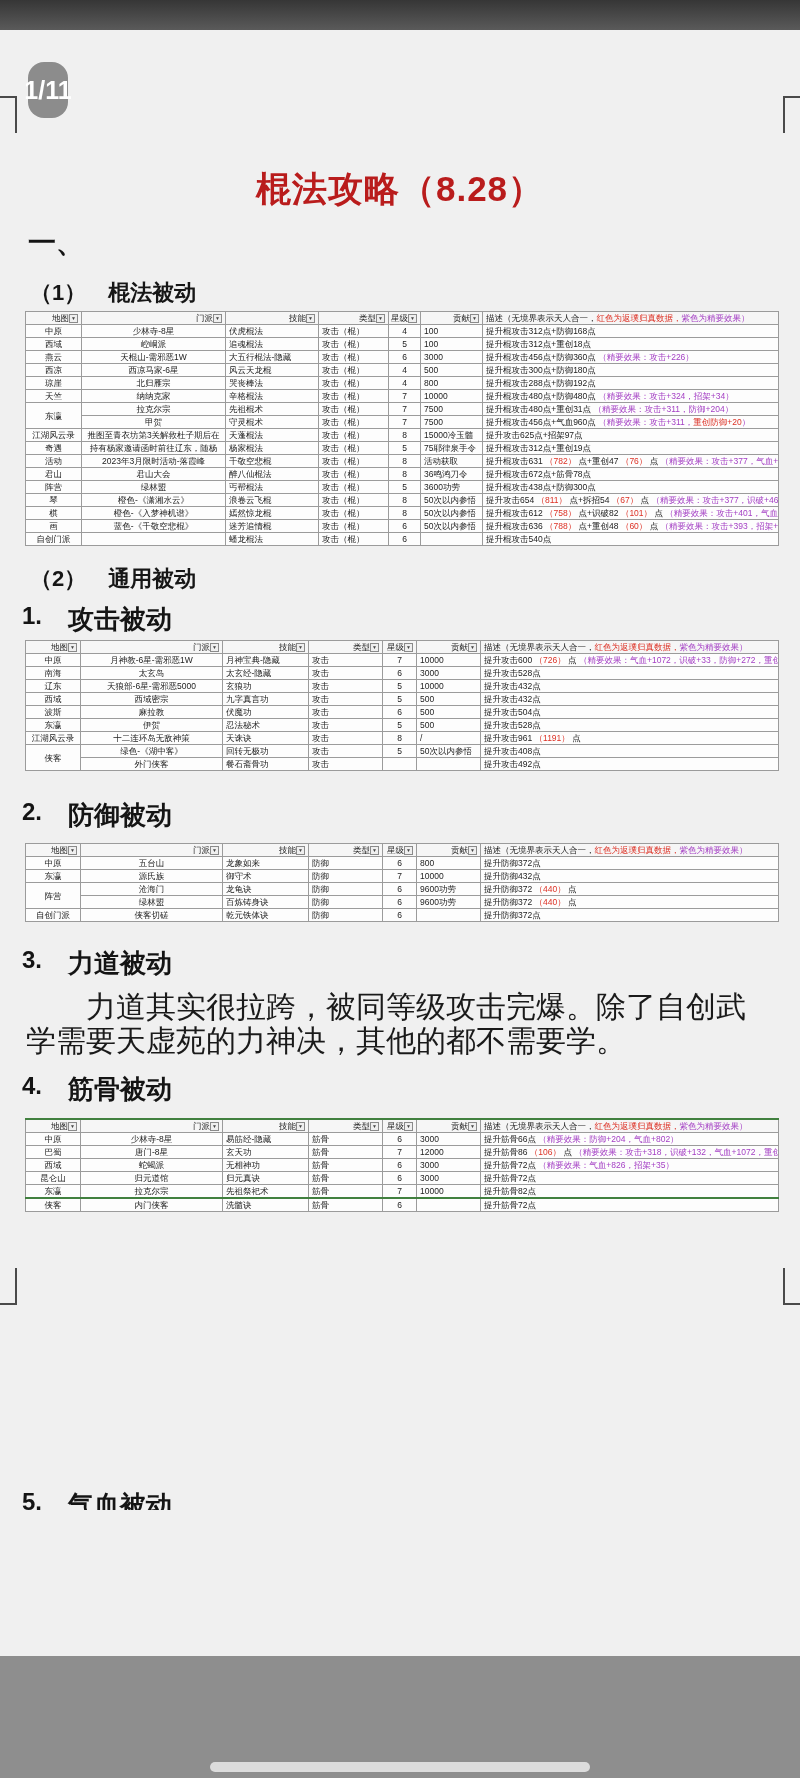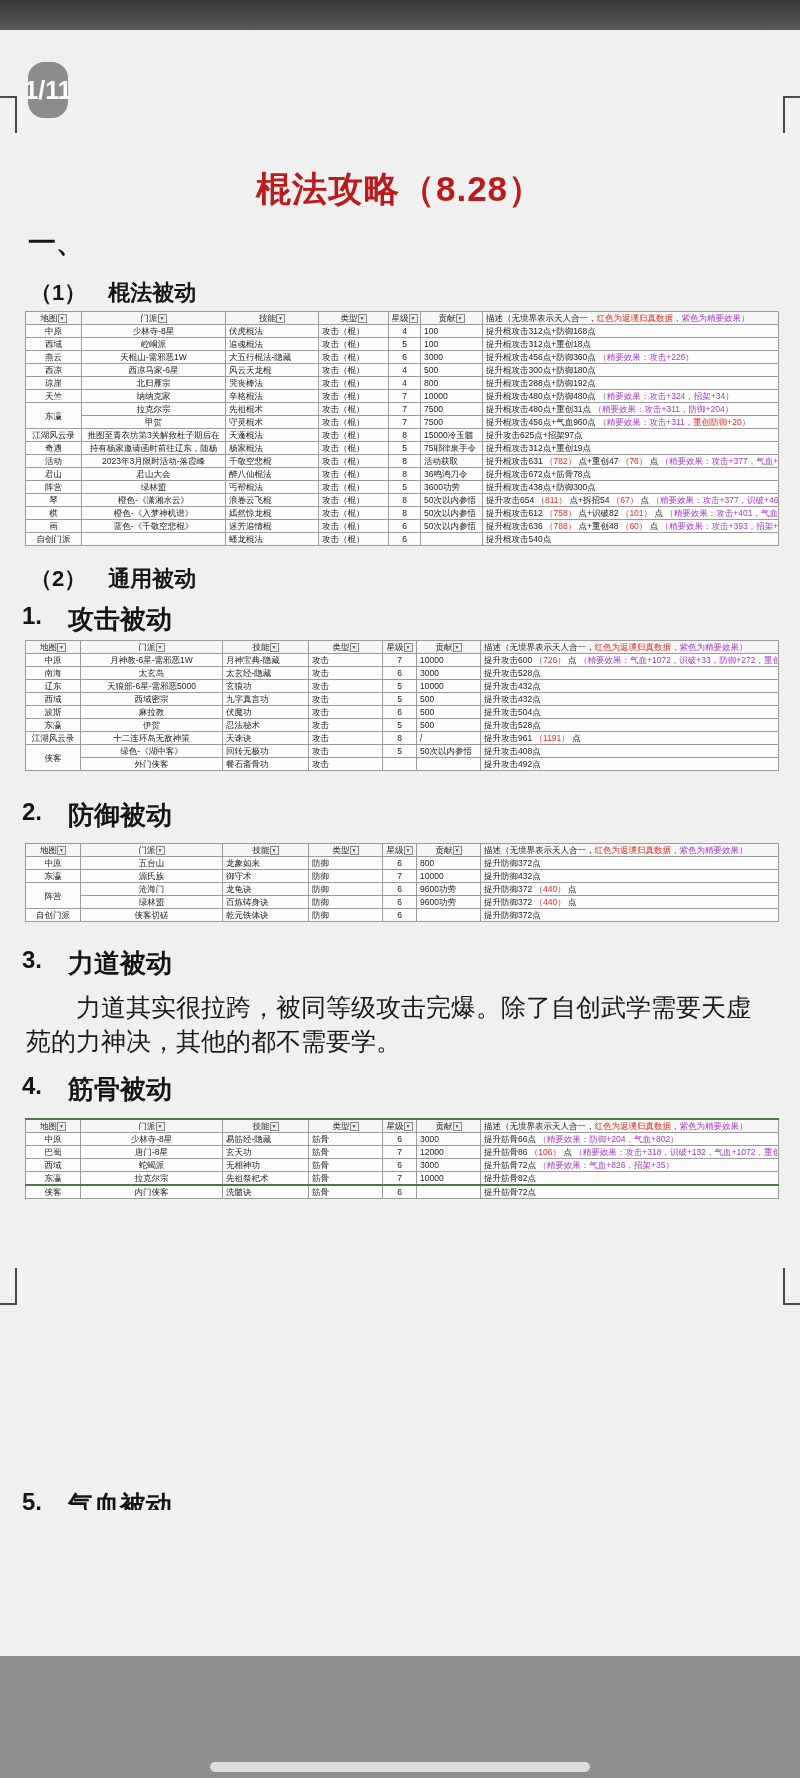--- a/index.html
+++ b/index.html
@@ -25,31 +25,31 @@
 
   .h-main { position:absolute; left:28px; top:224px; display:flex; gap:16px;
             font-size:28px; font-weight:700; color:#141414; }
   .h-sub  { position:absolute; display:flex; gap:22px; font-size:22px; font-weight:700; color:#161616; }
   .h-num  { position:absolute; display:flex; gap:26px; font-size:26px; font-weight:700; color:#141414; }
   .h-num .n { font-size:24px; }
   .clip-head { position:absolute; left:22px; top:1488px; height:22px; overflow:hidden; }
   .clip-head .h-num { position:static; }
 
   .para { position:absolute; left:26px; top:990px; width:748px;
-          font-size:25px; line-height:34px; color:#1a1a1a; font-weight:500; text-indent:2em; }
+          font-size:30px; line-height:34px; color:#1a1a1a; font-weight:500; text-indent:2em; }
 
   table.grid { position:absolute; left:25px; border-collapse:collapse; table-layout:fixed;
                width:754px; background:#fdfdfd; }
   table.grid td, table.grid th { border:1px solid #9b9b9b; height:13px; line-height:12px;
                font-size:8.5px; font-weight:400; color:#222; padding:0 3px;
                white-space:nowrap; overflow:hidden; text-align:left; vertical-align:middle; }
   table.grid { border:1px solid #6f6f6f; }
   table.grid thead th { background:#f6f6f6; }
   table.grid .c0, table.grid .c1, table.grid .c4 { text-align:center; }
-  table.grid th .hw { display:flex; align-items:center; justify-content:center; }
+  table.grid th .hw { display:flex; align-items:center; justify-content:flex-end; }
   .fbox { display:inline-flex; width:9px; height:9px; border:1px solid #8a8a8a; background:#efefef;
           align-items:center; justify-content:center; flex:0 0 auto; }
   .fbox .ar { font-size:5px; color:#444; line-height:5px; }
   .seg-r { color:#dd3226; }
   .seg-p { color:#a43fc4;margin-top:12px; }
   th.desc-h .seg-r, th.desc-h .seg-p { font-weight:400; }
   table.t4 { border-top:2px solid #41803f; }
   table.t4 tr.green-b td { border-bottom:2px solid #41803f; }
 
   .bottom-band { position:absolute; left:0; top:1656px; width:800px; height:122px; background:#8e8e8e; }
@@ -669,20 +669,29 @@
         </tr>
         <tr>
           <td class="c0">西域</td>
           <td class="c1">蛇蝎派</td>
           <td class="c2">无相神功</td>
           <td class="c3">筋骨</td>
           <td class="c4">6</td>
           <td class="c5">3000</td>
           <td class="c6"><span>提升筋骨72点 </span><span class="seg-p">（精要效果：气血+826，招架+35）</span></td>
         </tr>
+        <tr>
+          <td class="c0">昆仑山</td>
+          <td class="c1">归元道馆</td>
+          <td class="c2">归元真诀</td>
+          <td class="c3">筋骨</td>
+          <td class="c4">6</td>
+          <td class="c5">3000</td>
+          <td class="c6">提升筋骨72点</td>
+        </tr>
         <tr class="green-b">
           <td class="c0">东瀛</td>
           <td class="c1">拉克尔宗</td>
           <td class="c2">先祖祭祀术</td>
           <td class="c3">筋骨</td>
           <td class="c4">7</td>
           <td class="c5">10000</td>
           <td class="c6">提升筋骨82点</td>
         </tr>
         <tr>

